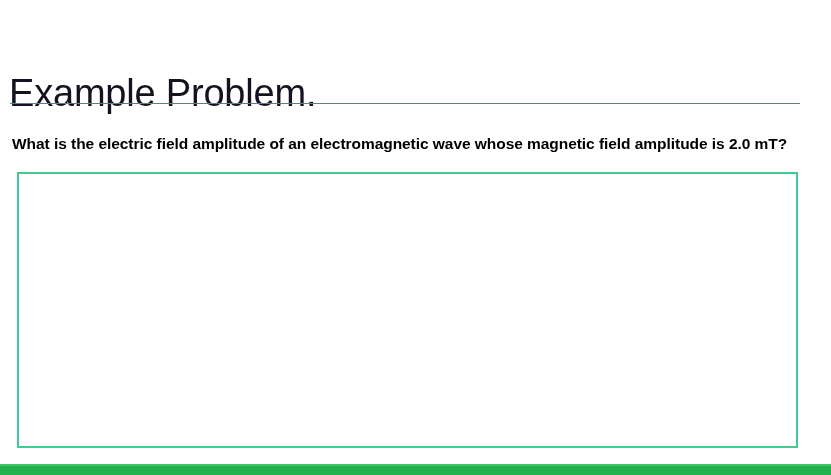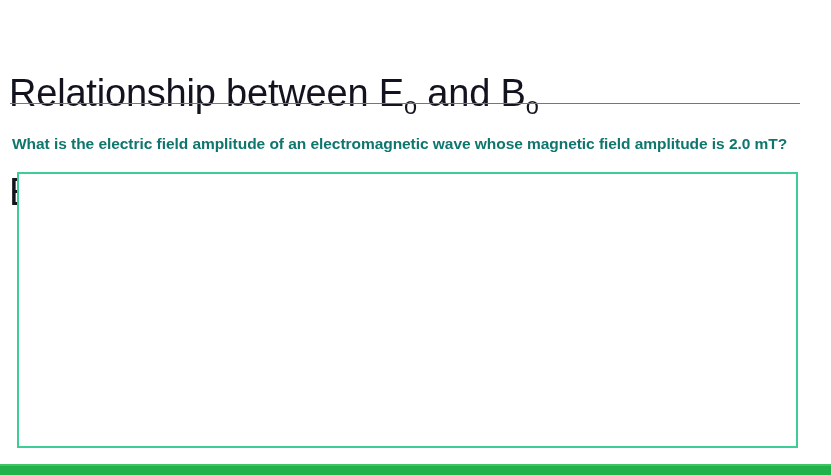--- a/index.html
+++ b/index.html
@@ -56,21 +56,21 @@
 
   
   .question {
     position: absolute;
     left: 12px;
     top: 117px;
     width: 792px;
     font-size: 15.5px;
     line-height: 21px;
     font-weight: 700;
-    color: #0f766e;
+    color: #000000;
     letter-spacing: -0.05px;
   }
 
   
   .answer-box {
     position: absolute;
     left: 17px;
     top: 172px;
     width: 781px;
     height: 276px;
@@ -96,21 +96,20 @@
     height: 2px;
     background: #3fc463;
   }
 </style>
 </head>
 <body>
 
 <div class="slide">
 
   <h1 class="slide-title">
-    <span class="ttl-line"><span>Relationship between E</span><span class="sub">o</span><span> and B</span><span class="sub">o</span></span>
     <span class="ttl-line">Example Problem.</span>
   </h1>
 
   <div class="divider"></div>
 
   <p class="question">What is the electric field amplitude of an electromagnetic wave whose magnetic field amplitude is 2.0 mT?</p>
 
   <div class="answer-box">
     <span></span>
   </div>

